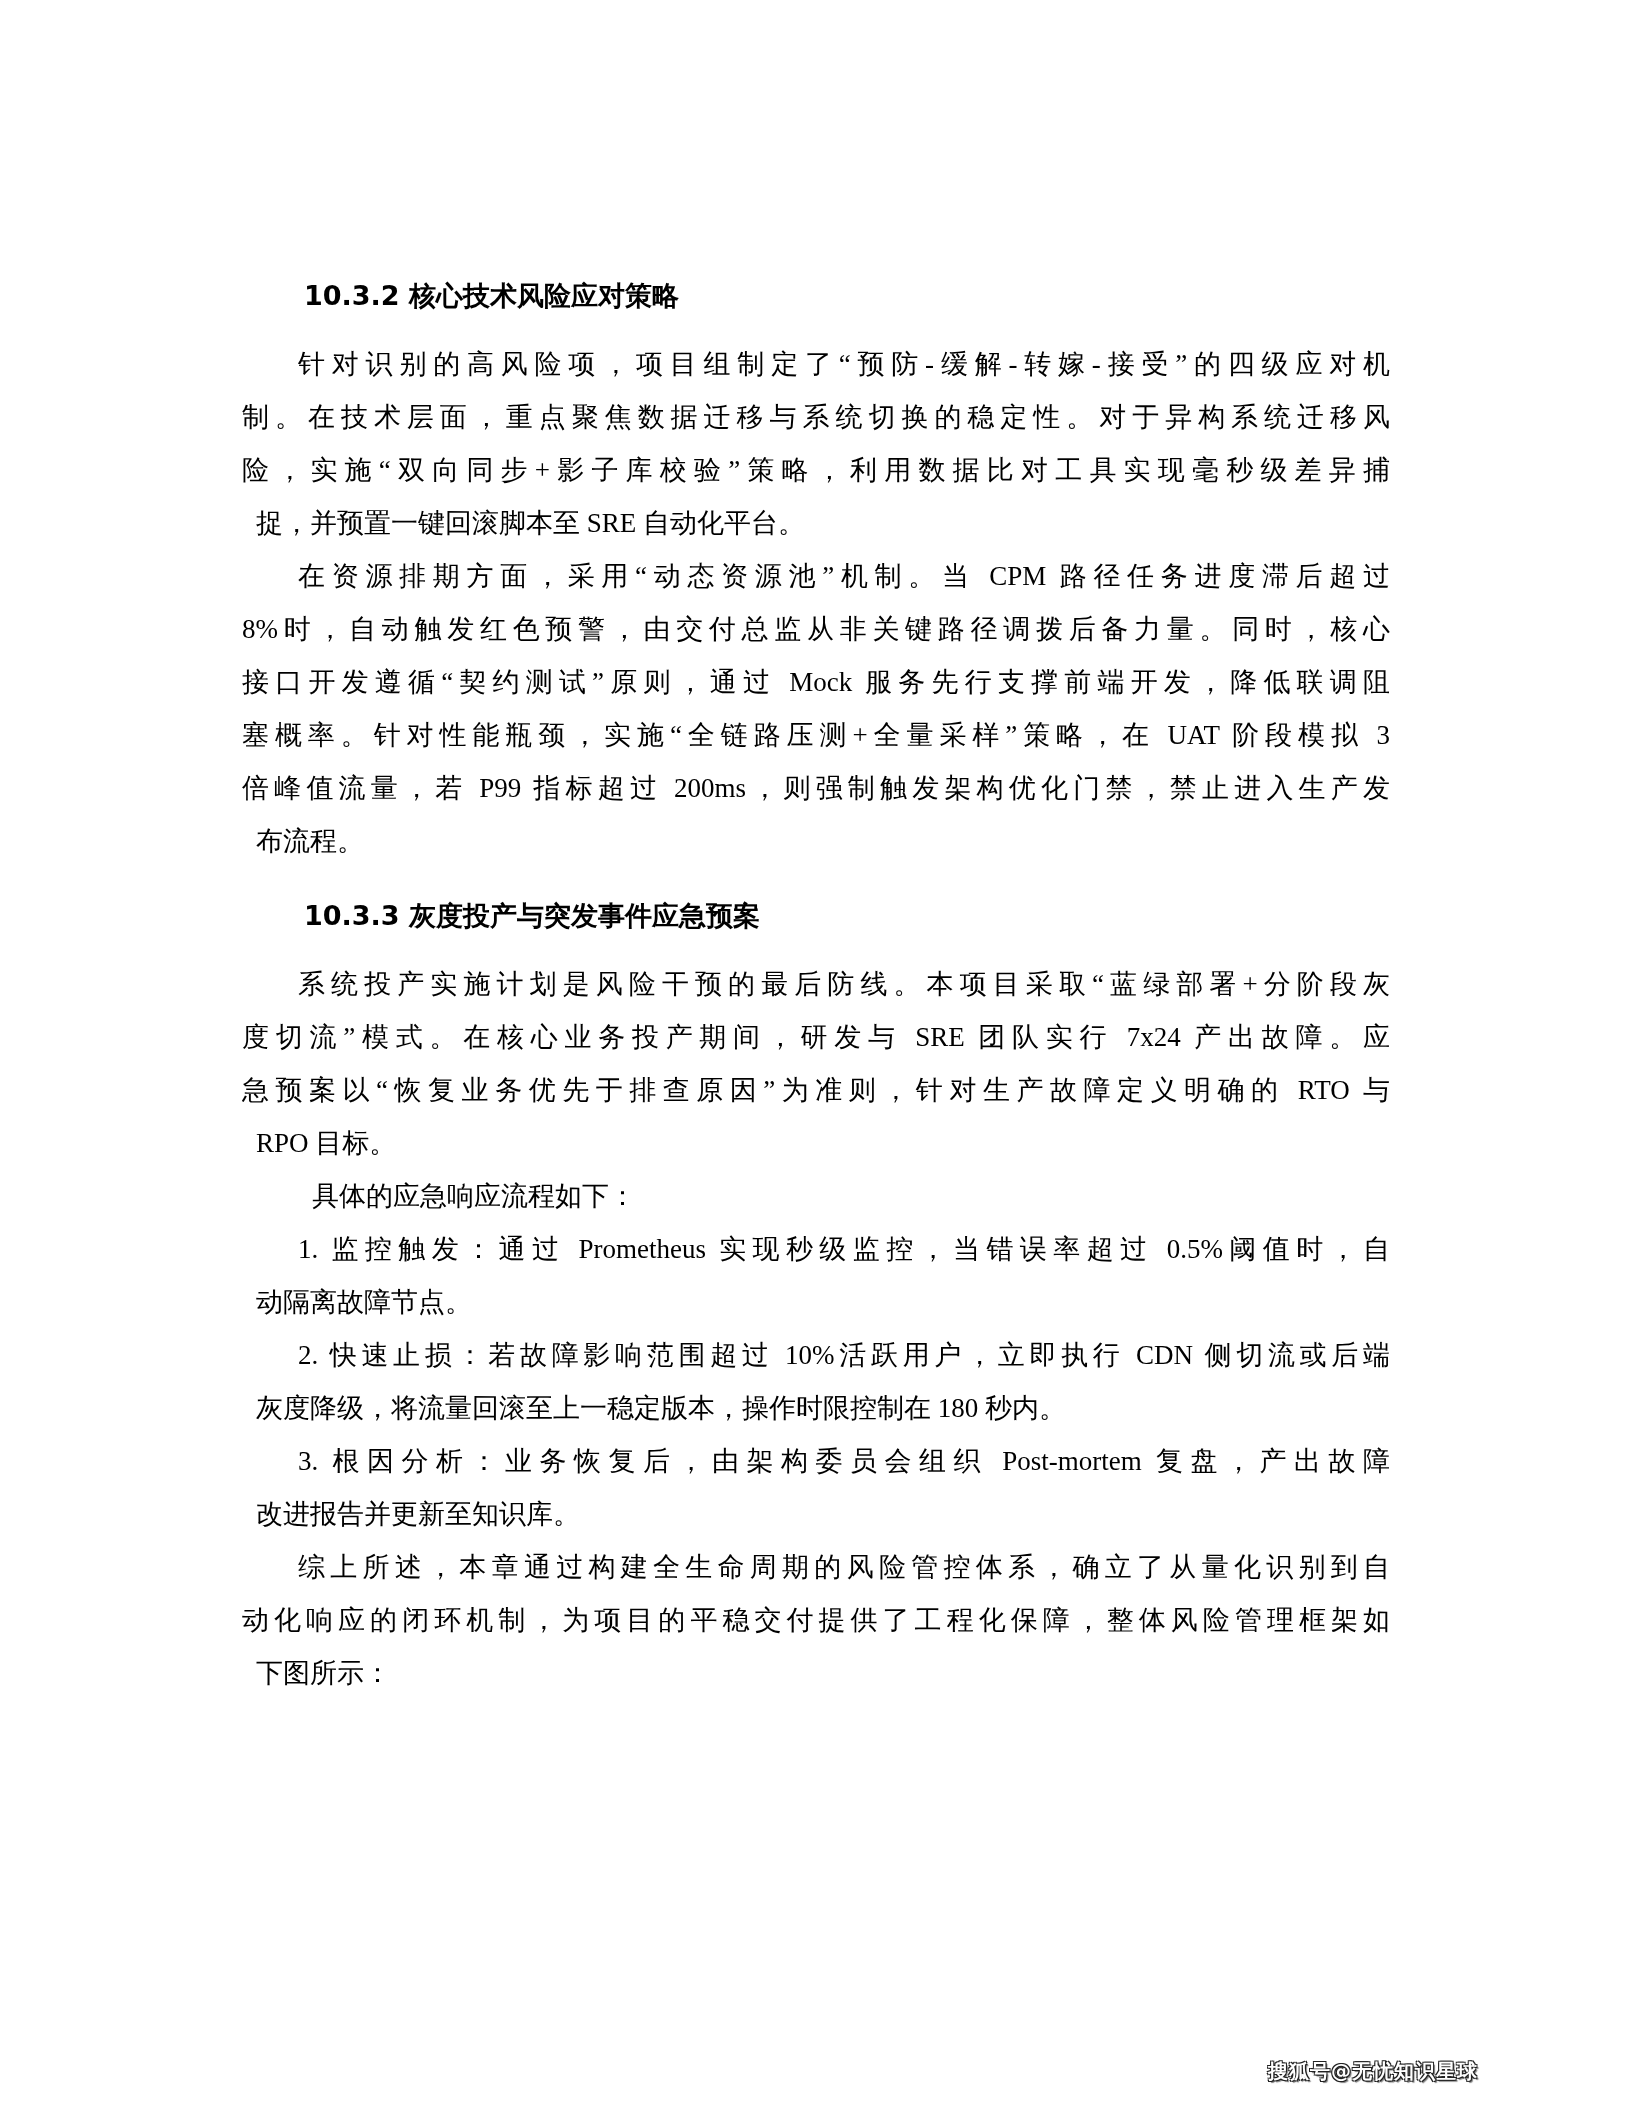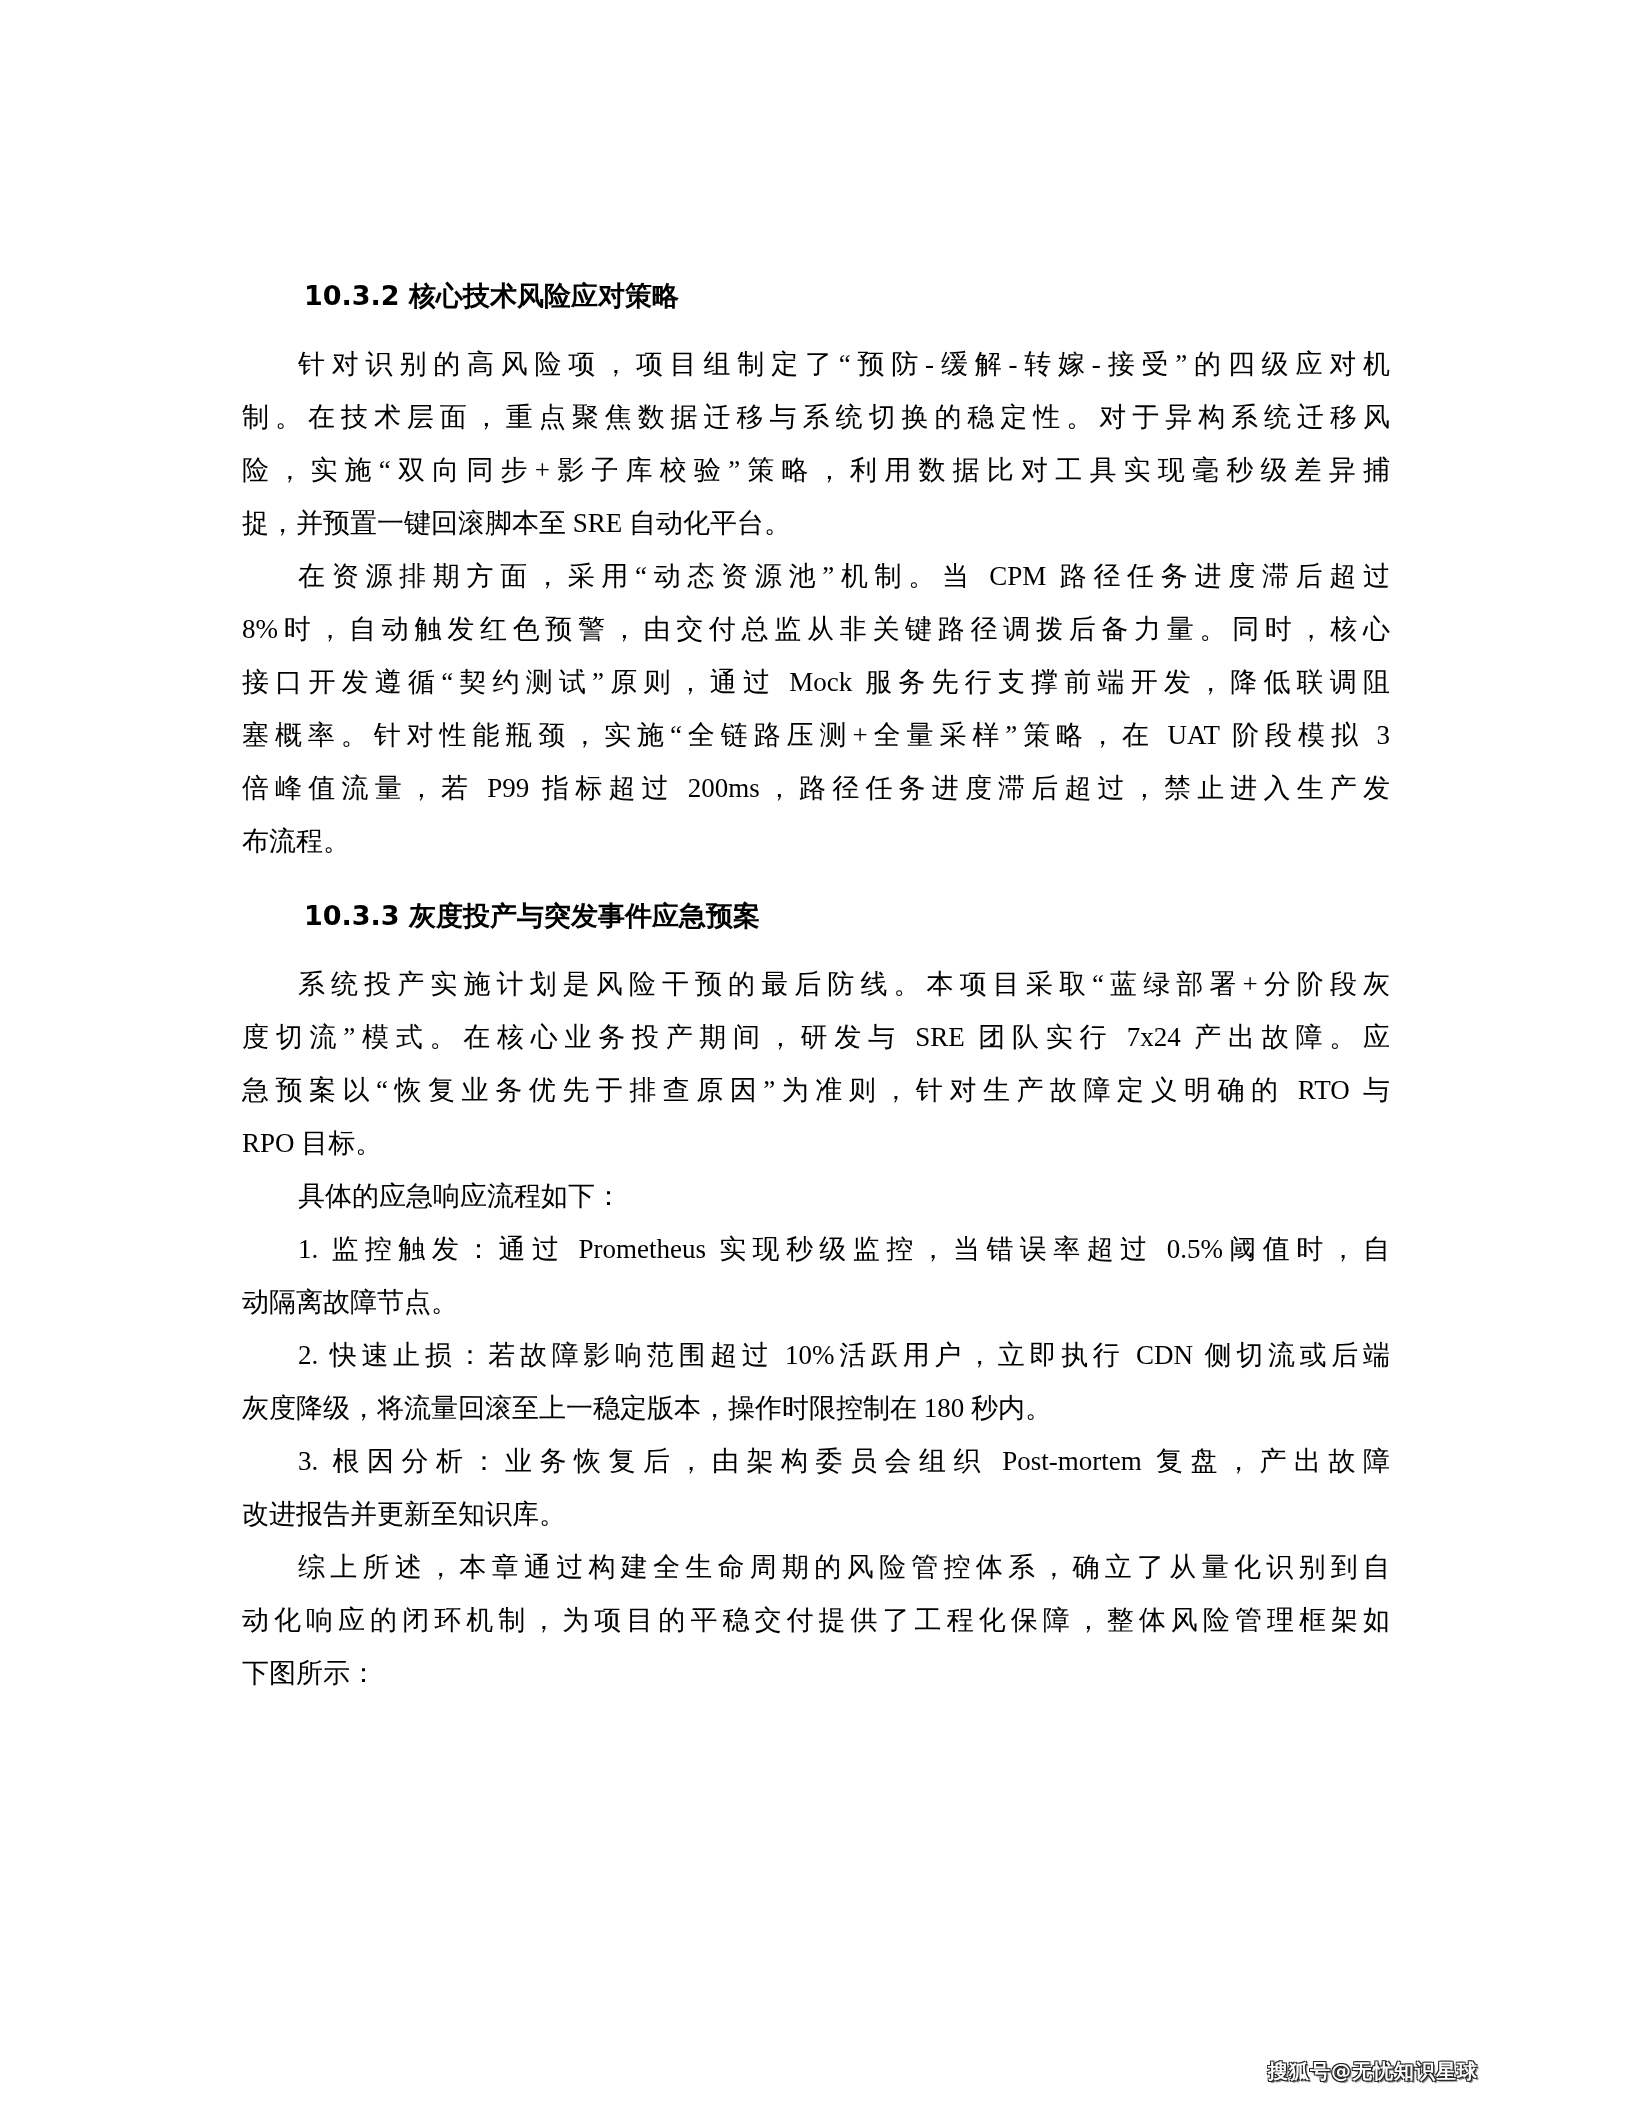--- a/index.html
+++ b/index.html
@@ -39,21 +39,21 @@
   .line {
     display: block;
     height: 53px;
     line-height: 53px;
     white-space: nowrap;
     text-align: justify;
     text-align-last: justify;
     overflow: hidden;
   }
   .line.first { padding-left: 56px; }
-  .line.last { text-align-last: left; }
+  .line.last { text-align-last: left; margin-left: 14px; }
   .watermark {
     position: absolute;
     left: 1268px;
     top: 2058px;
     font-family: "DejaVu Sans", "Liberation Sans", sans-serif;
     font-size: 20px;
     font-weight: bold;
     color: #ffffff;
     letter-spacing: 1px;
     white-space: nowrap;
@@ -74,21 +74,21 @@
     <span class="line">制。在技术层面，重点聚焦数据迁移与系统切换的稳定性。对于异构系统迁移风</span>
     <span class="line">险，实施“双向同步+影子库校验”策略，利用数据比对工具实现毫秒级差异捕</span>
     <span class="line last">捉，并预置一键回滚脚本至 SRE 自动化平台。</span>
   </div>
 
   <div class="para">
     <span class="line first">在资源排期方面，采用“动态资源池”机制。当 CPM 路径任务进度滞后超过</span>
     <span class="line">8%时，自动触发红色预警，由交付总监从非关键路径调拨后备力量。同时，核心</span>
     <span class="line">接口开发遵循“契约测试”原则，通过 Mock 服务先行支撑前端开发，降低联调阻</span>
     <span class="line">塞概率。针对性能瓶颈，实施“全链路压测+全量采样”策略，在 UAT 阶段模拟 3</span>
-    <span class="line">倍峰值流量，若 P99 指标超过 200ms，路径任务进度滞后超过，禁止进入生产发</span>
+    <span class="line">倍峰值流量，若 P99 指标超过 200ms，则强制触发架构优化门禁，禁止进入生产发</span>
     <span class="line last">布流程。</span>
   </div>
 
   <div class="heading h2">10.3.3 灰度投产与突发事件应急预案</div>
 
   <div class="para">
     <span class="line first">系统投产实施计划是风险干预的最后防线。本项目采取“蓝绿部署+分阶段灰</span>
     <span class="line">度切流”模式。在核心业务投产期间，研发与 SRE 团队实行 7x24 产出故障。应</span>
     <span class="line">急预案以“恢复业务优先于排查原因”为准则，针对生产故障定义明确的 RTO 与</span>
     <span class="line last">RPO 目标。</span>

